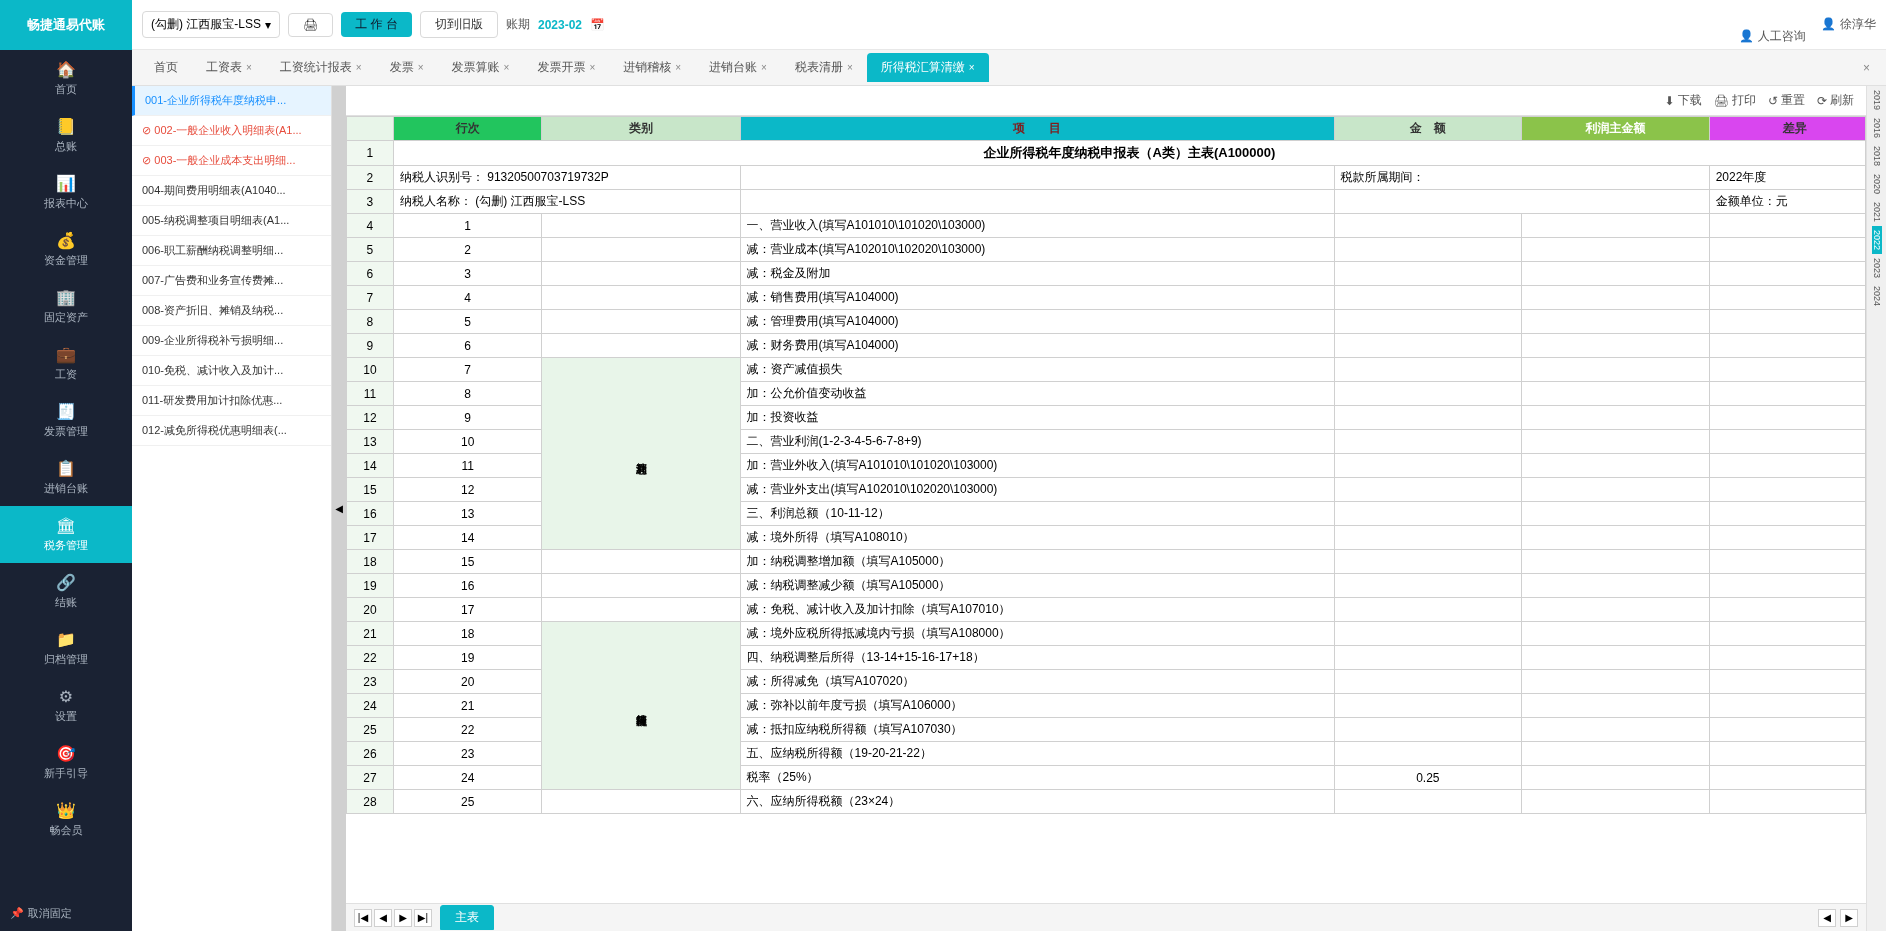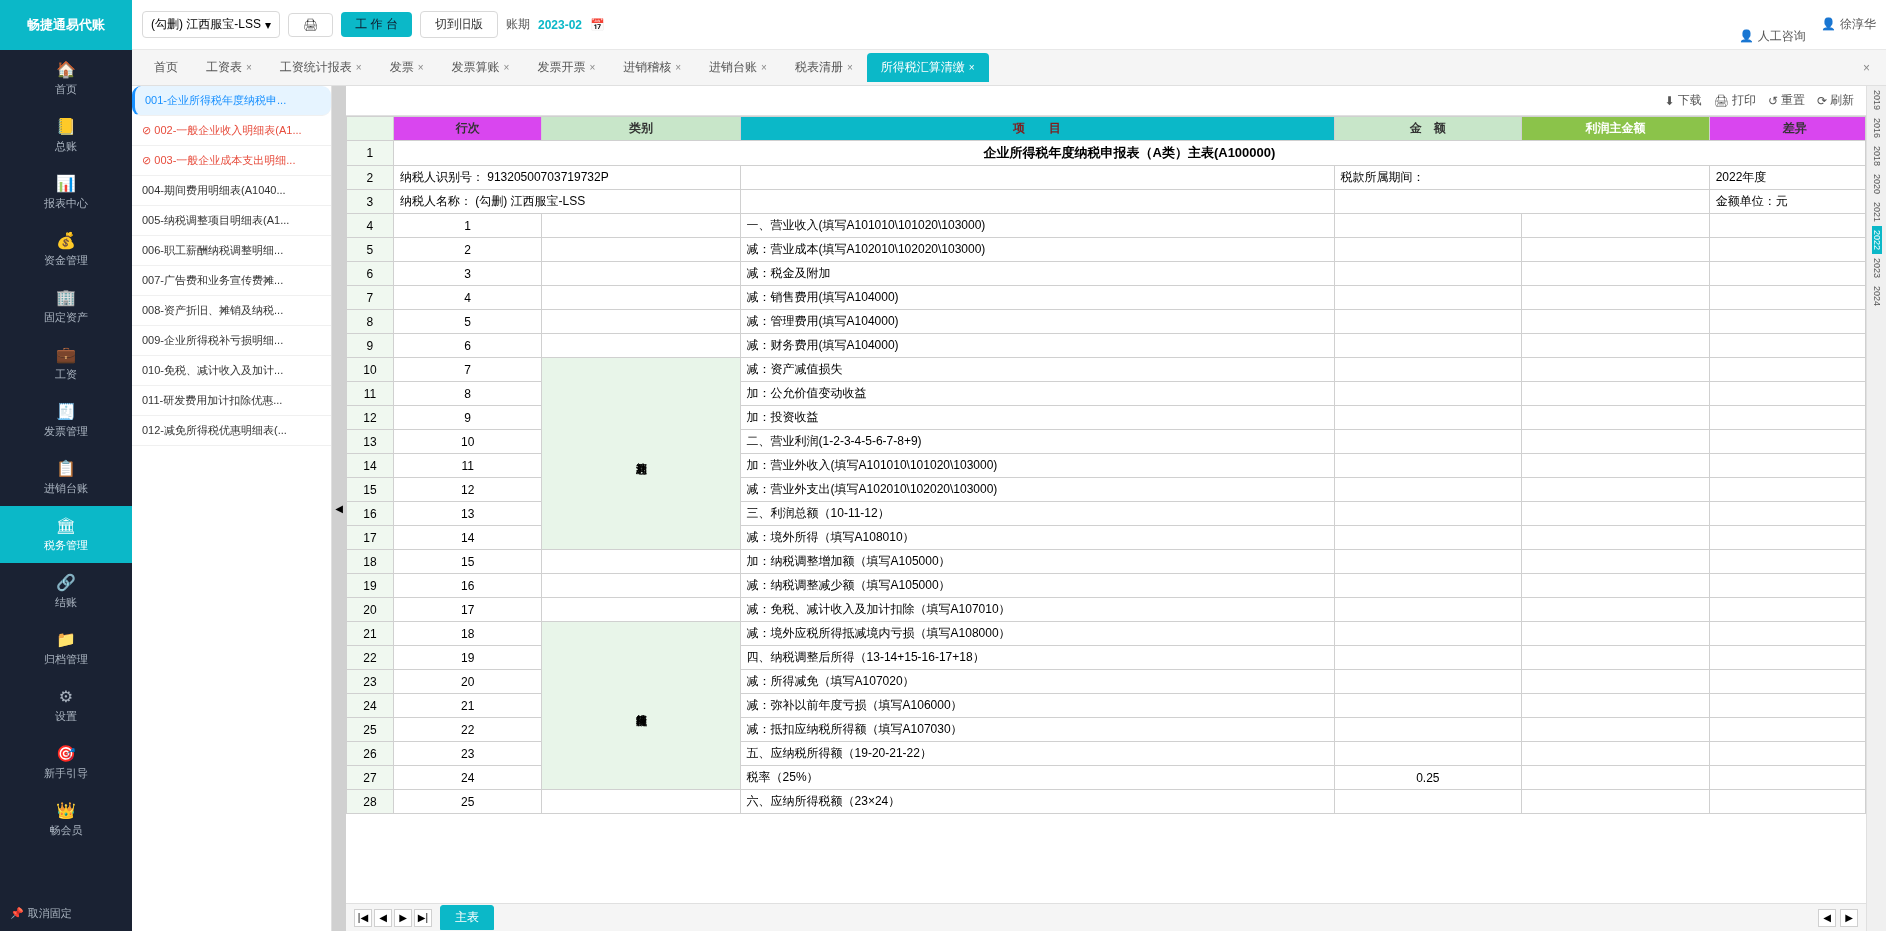--- a/index.html
+++ b/index.html
@@ -30,39 +30,39 @@
     .nav-tab.active { background: #0bb8c8; color: #fff; }
     .nav-tab .close { color: #888; cursor: pointer; font-size: 10px; }
     .nav-tab.active .close { color: #fff; }
 
     
     .content-area { flex: 1; display: flex; overflow: hidden; }
 
     
     .left-panel { width: 200px; background: #fff; border-right: 1px solid #e0e0e0; overflow-y: auto; flex-shrink: 0; }
     .left-panel-item { padding: 7px 10px; font-size: 11px; cursor: pointer; border-bottom: 1px solid #f0f0f0; color: #333; white-space: nowrap; overflow: hidden; text-overflow: ellipsis; }
-    .left-panel-item.active { background: #e6f4ff; color: #1890ff; border-left: 3px solid #1890ff; border-radius: 9px; }
+    .left-panel-item.active { background: #e6f4ff; color: #1890ff; border-left: 3px solid #1890ff; }
     .left-panel-item.error { color: #e74c3c; }
 
     
     .right-content { flex: 1; display: flex; flex-direction: column; overflow: hidden; }
 
     
     .warning-bar { background: #fff; border-bottom: 1px solid #e0e0e0; padding: 6px 12px; font-size: 11px; color: #e74c3c; flex-shrink: 0; line-height: 1.4; }
 
     
     .toolbar { display: flex; align-items: center; justify-content: flex-end; padding: 6px 12px; gap: 12px; border-bottom: 1px solid #e0e0e0; flex-shrink: 0; }
     .toolbar-btn { display: flex; align-items: center; gap: 3px; font-size: 12px; color: #555; cursor: pointer; }
 
     
     .table-wrap { flex: 1; overflow: auto; }
     table { border-collapse: collapse; width: 100%; font-size: 12px; }
     table th, table td { border: 1px solid #d0d0d0; padding: 3px 6px; white-space: nowrap; }
     table thead th { background: #e8f5e9; color: #333; text-align: center; font-weight: bold; position: sticky; top: 0; z-index: 1; }
-    table thead th.col-xuhao { background: #d946ef; margin-left: 35px; }
+    table thead th.col-xuhao { background: #22c55e; margin-left: 35px; }
     table thead th.col-leibie { background: #c8e6c9; }
     table thead th.col-xiangmu { background: #0bb8c8; color: #7f1d1d; }
     table thead th.col-jine { background: #c8e6c9; }
     table thead th.col-liru { background: #8bc34a; color: #fff; }
     table thead th.col-chay { background: #d946ef; padding-left: 21px; }
     table td { text-align: left; }
     table td.center { text-align: center; }
     .row-num-col { width: 30px; background: #f0f8f0; }
 
     

